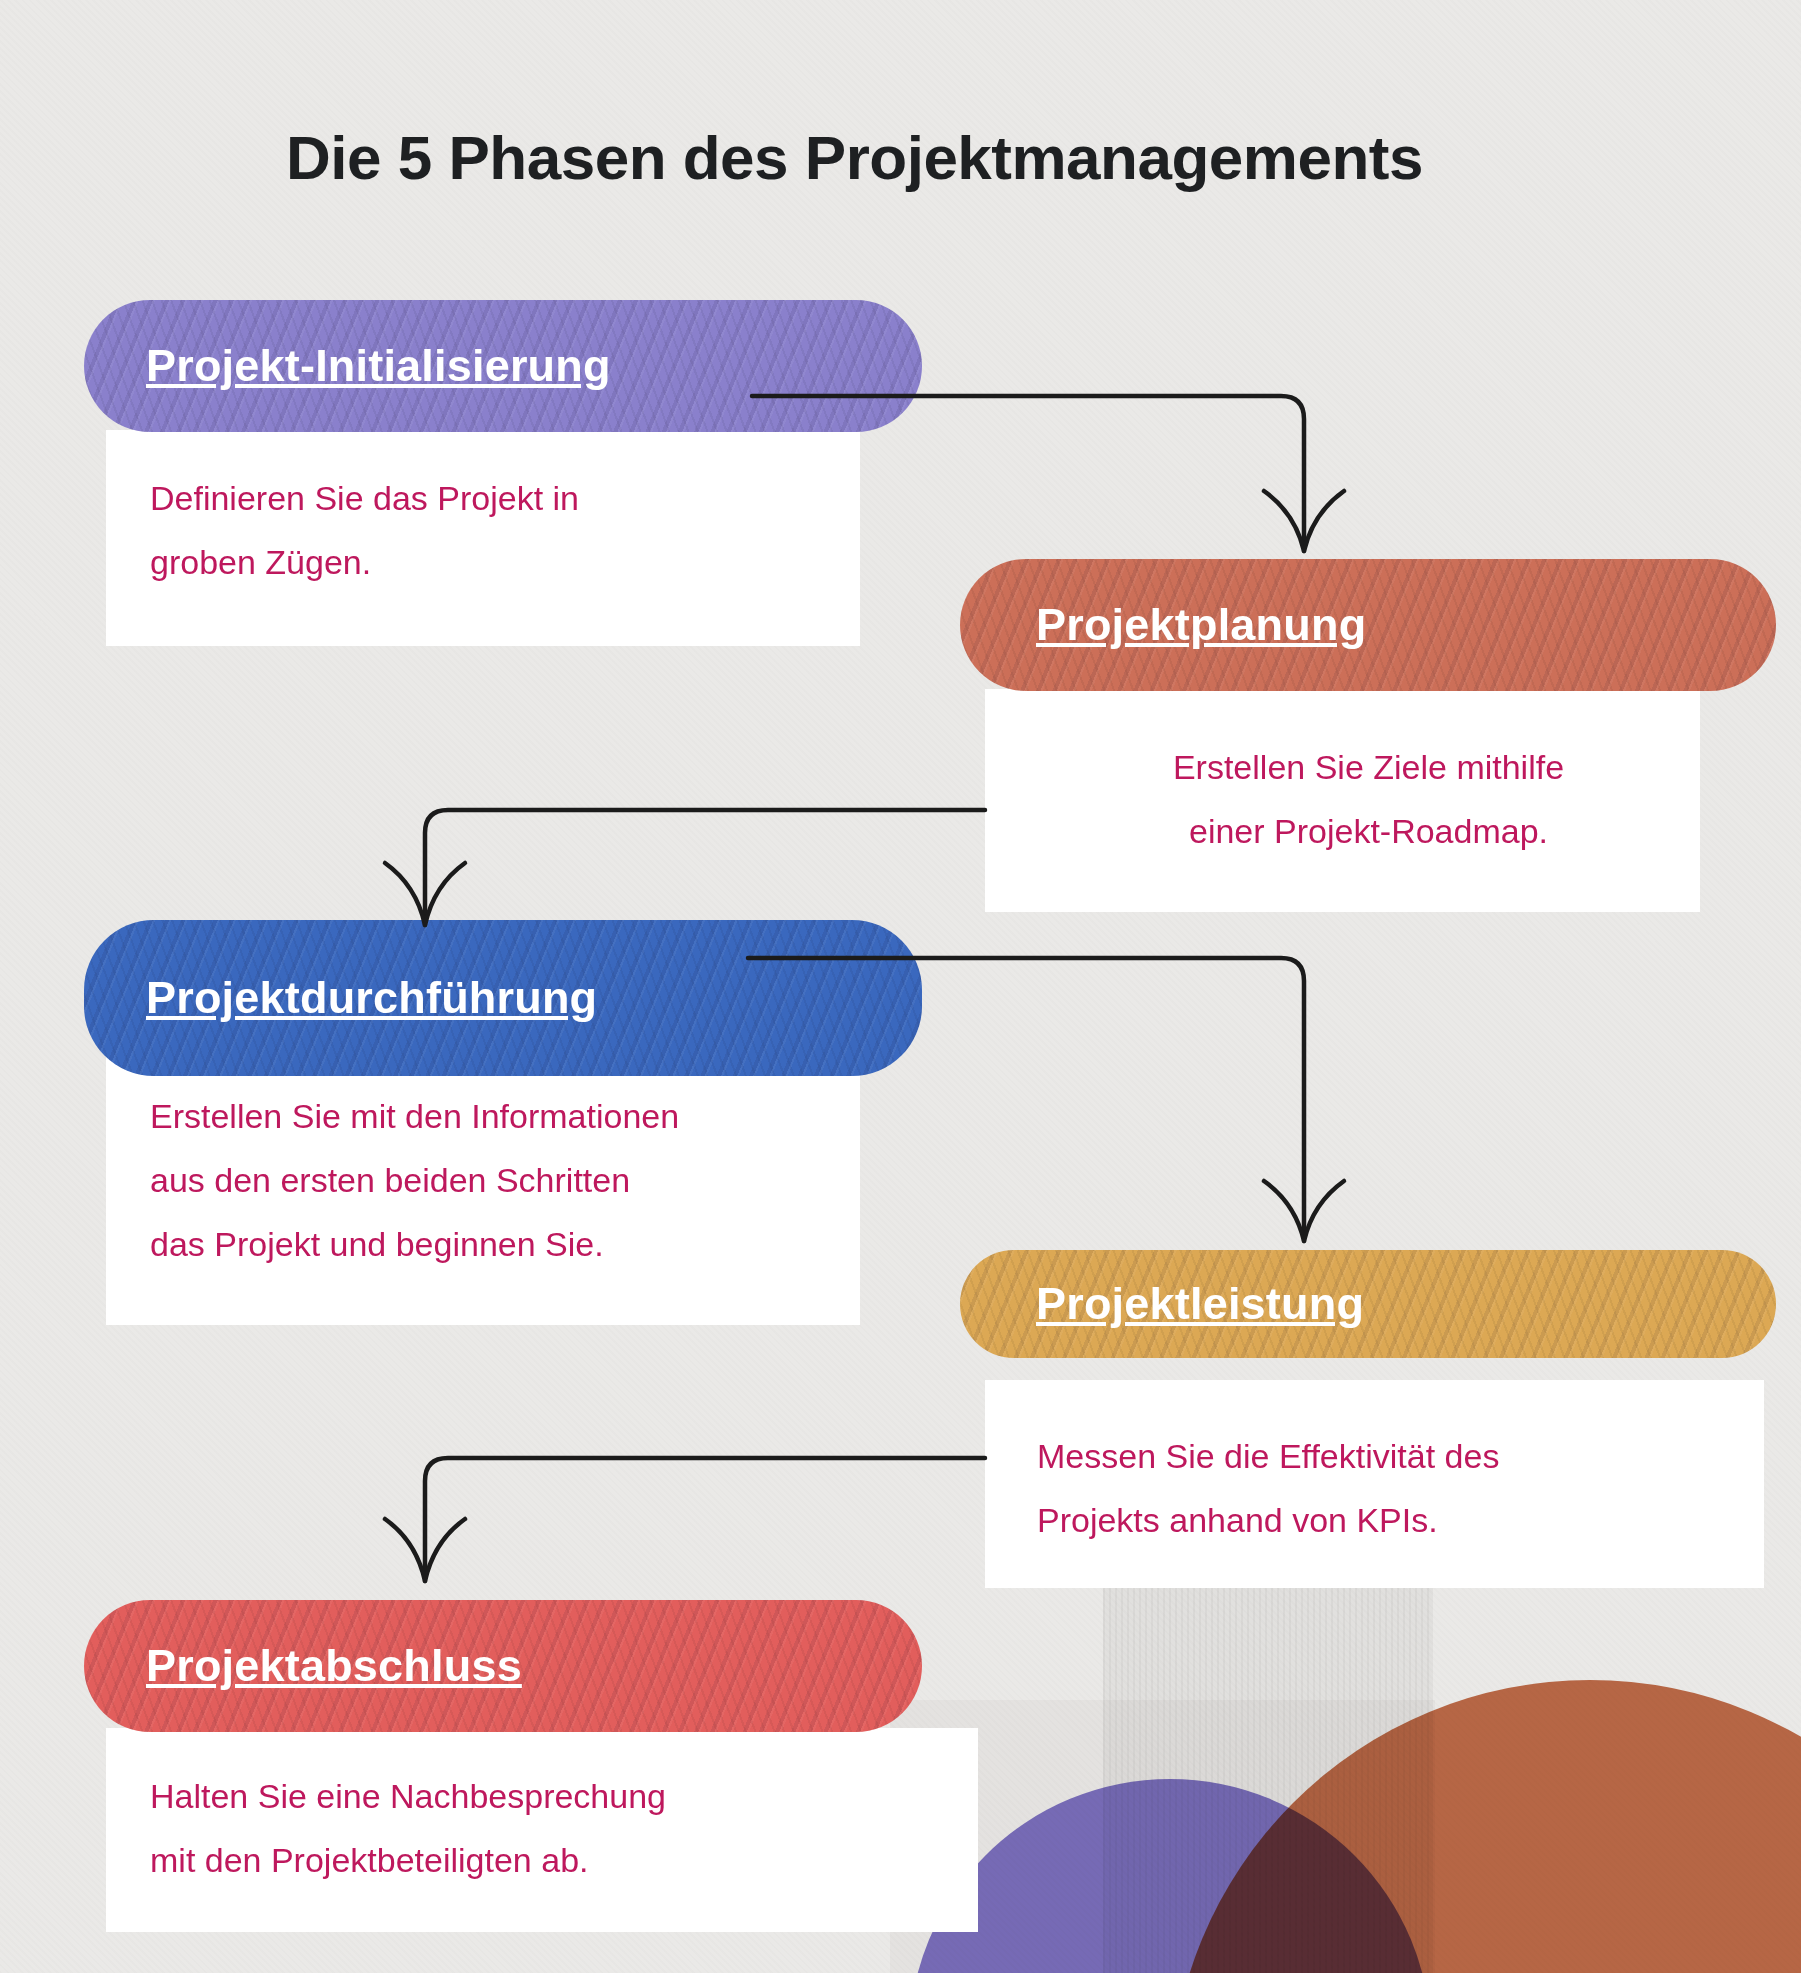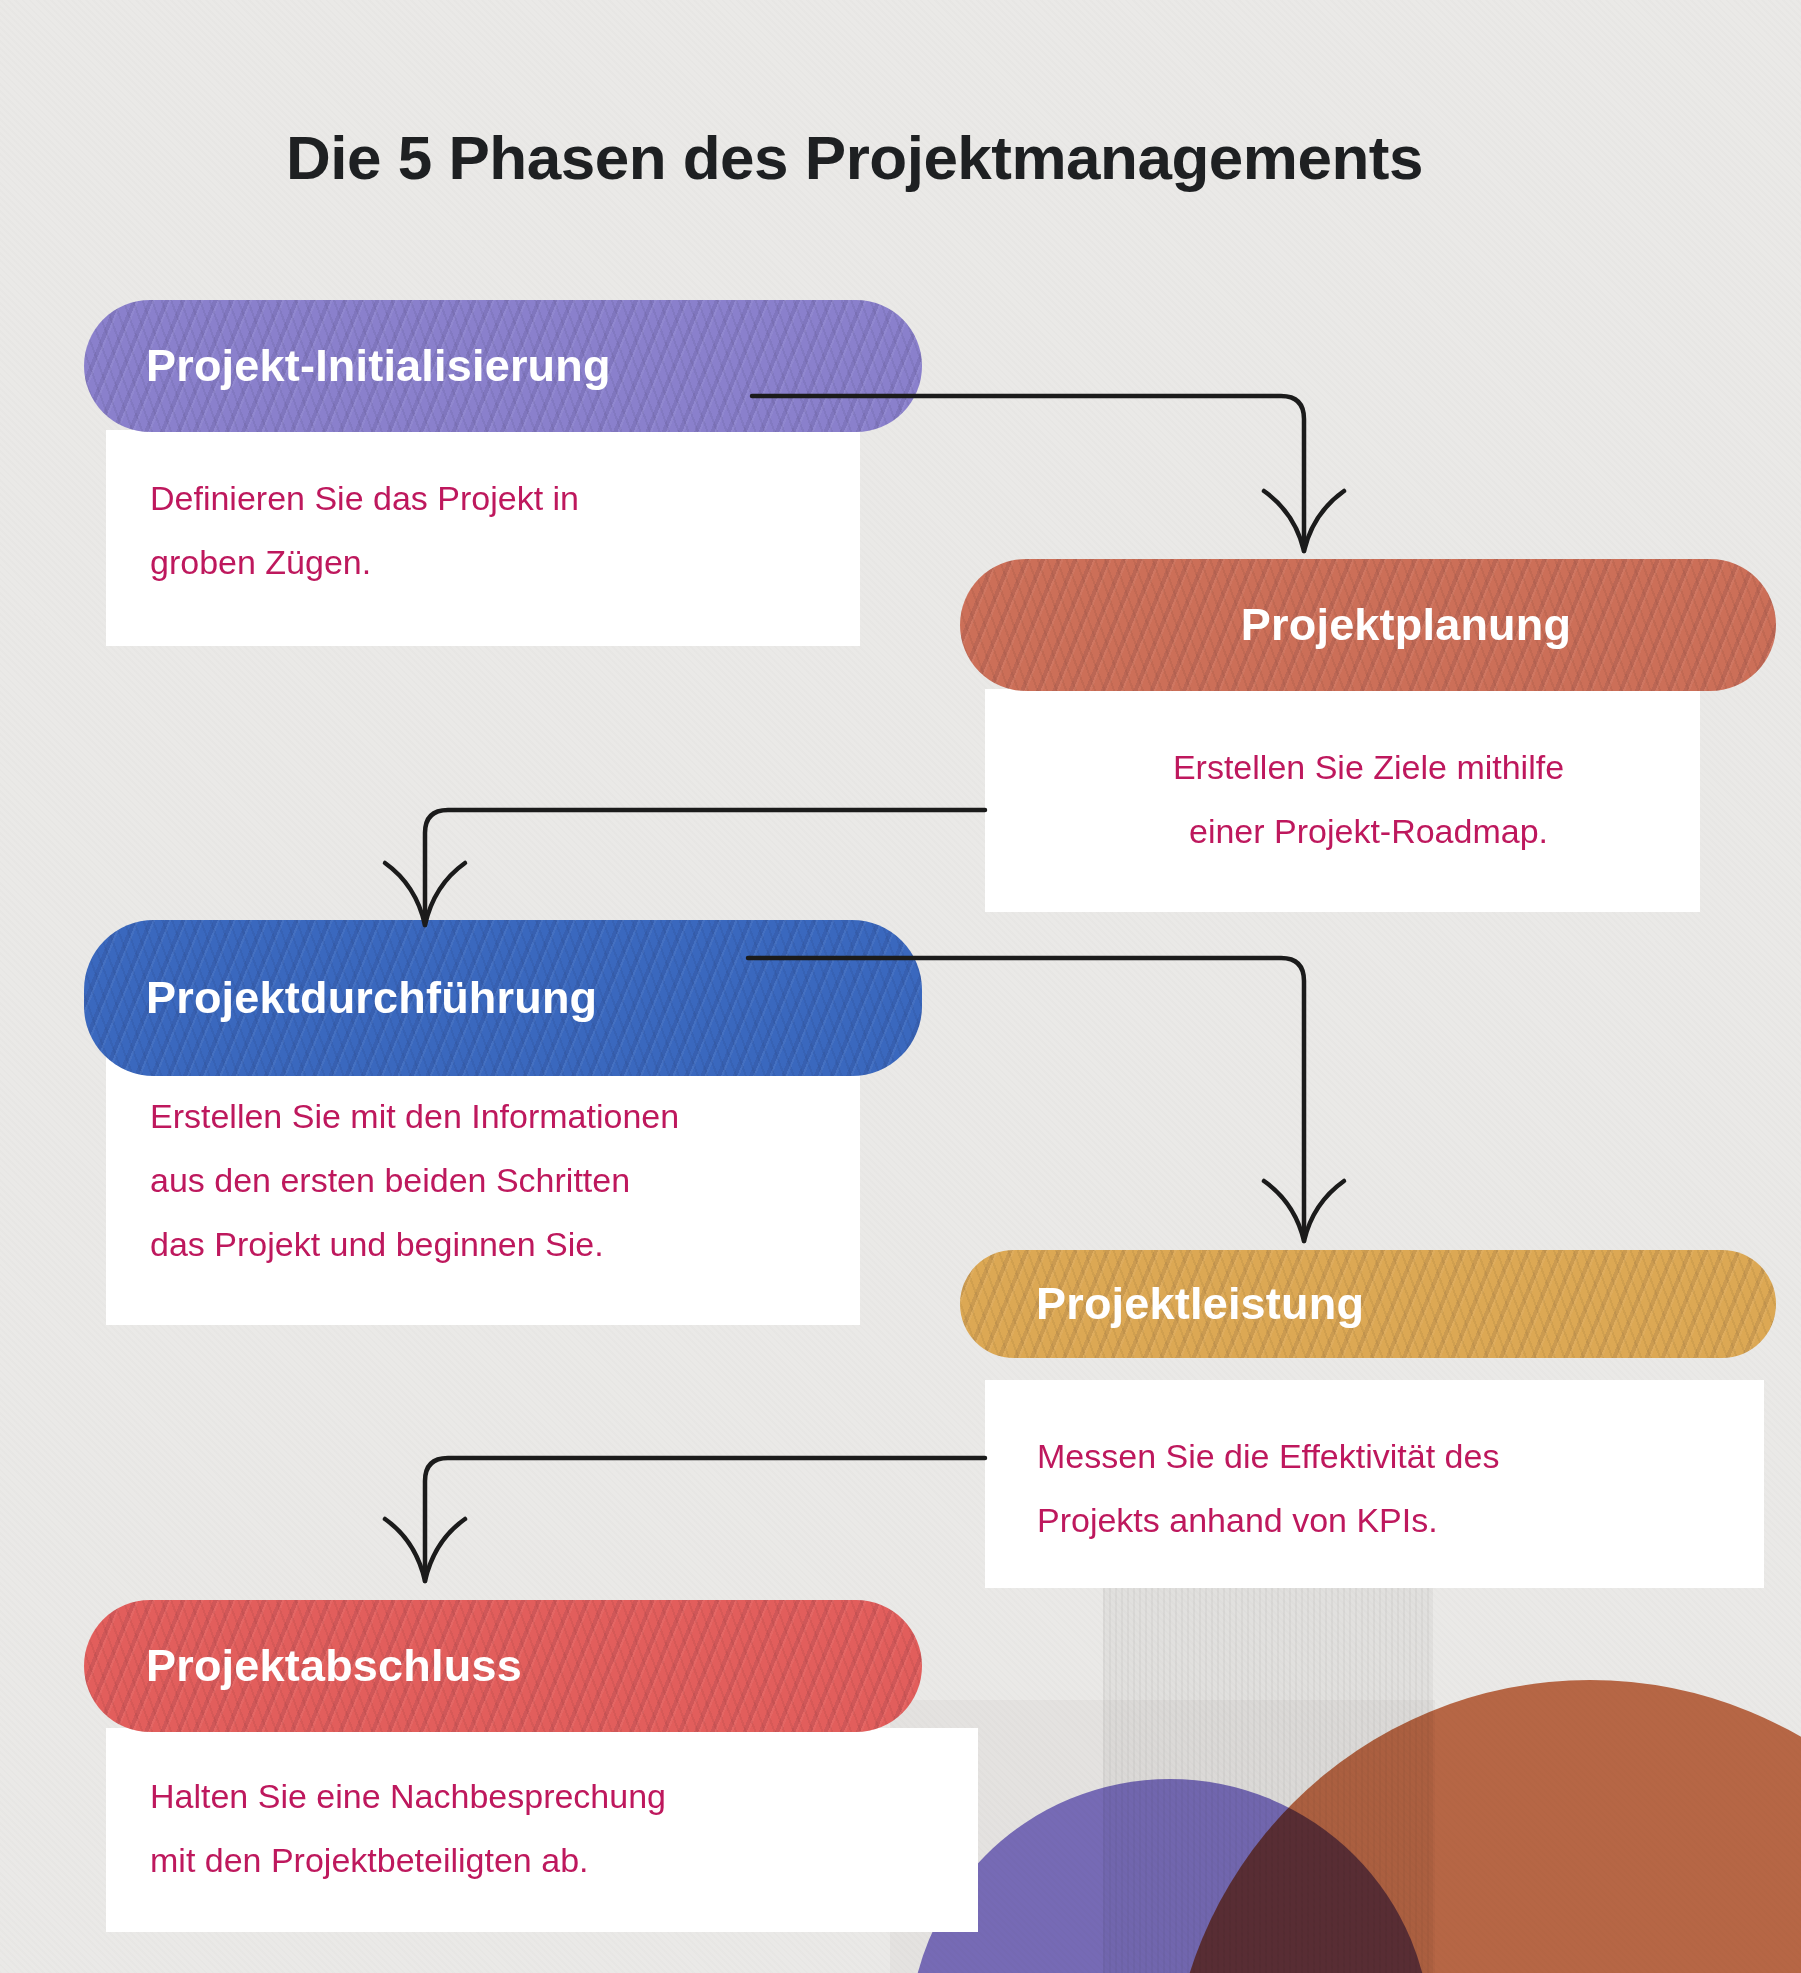--- a/index.html
+++ b/index.html
@@ -19,21 +19,21 @@
     position:absolute;top:80px;left:-46px;width:1801px;
     text-align:center;
     font-size:62px;font-weight:bold;letter-spacing:-0.5px;
     color:#1E2022;
   }
   
   .pill{
     position:absolute;z-index:2;
     display:flex;align-items:center;
     border-radius:70px;
-    color:#fff;font-weight:bold;font-size:45px;letter-spacing:0.2px;
+    color:#fff;font-weight:bold;font-size:45px;letter-spacing:0.2px;text-decoration:underline;
   }
   .pill::after{
     content:"";position:absolute;inset:0;border-radius:inherit;pointer-events:none;
     background:
       repeating-linear-gradient(112deg, rgba(30,20,50,0.12) 0 4px, rgba(255,255,255,0.07) 4px 6px, transparent 6px 15px),
       repeating-linear-gradient(70deg, rgba(0,0,0,0.07) 0 2px, transparent 2px 9px);
     opacity:.75;
   }
   .pill .pill-label{position:relative;z-index:1;}
   .body{
@@ -41,21 +41,21 @@
     color:#be185d;font-size:34px;line-height:64px;
     white-space:pre-line;box-sizing:border-box;
   }
   .body.col-left{padding-left:44px;}
   .body.col-right{padding-left:52px;}
   .pill.col-left{padding-left:62px;}
   .pill.col-right{padding-left:76px;}
 
   .phase1-pill{left:84px;top:300px;width:776px;height:132px;}
   .phase1-body{left:106px;top:430px;width:754px;height:216px;padding-top:36px;}
-  .phase2-pill{left:960px;top:559px;width:740px;height:132px;justify-content:center;}
+  .phase2-pill{left:960px;top:559px;width:740px;height:132px;}
   .phase2-body{left:985px;top:689px;width:715px;height:223px;padding-top:46px;text-align:center;}
   .phase3-pill{left:84px;top:920px;width:776px;height:156px;}
   .phase3-body{left:106px;top:1048px;width:754px;height:277px;padding-top:36px;}
   .phase4-pill{left:960px;top:1250px;width:740px;height:108px;}
   .phase4-body{left:985px;top:1380px;width:779px;height:208px;padding-top:44px;}
   .phase5-pill{left:84px;top:1600px;width:776px;height:132px;}
   .phase5-body{left:106px;top:1728px;width:872px;height:204px;padding-top:36px;}
 
   
   .connectors{position:absolute;left:0;top:0;z-index:3;pointer-events:none;}

